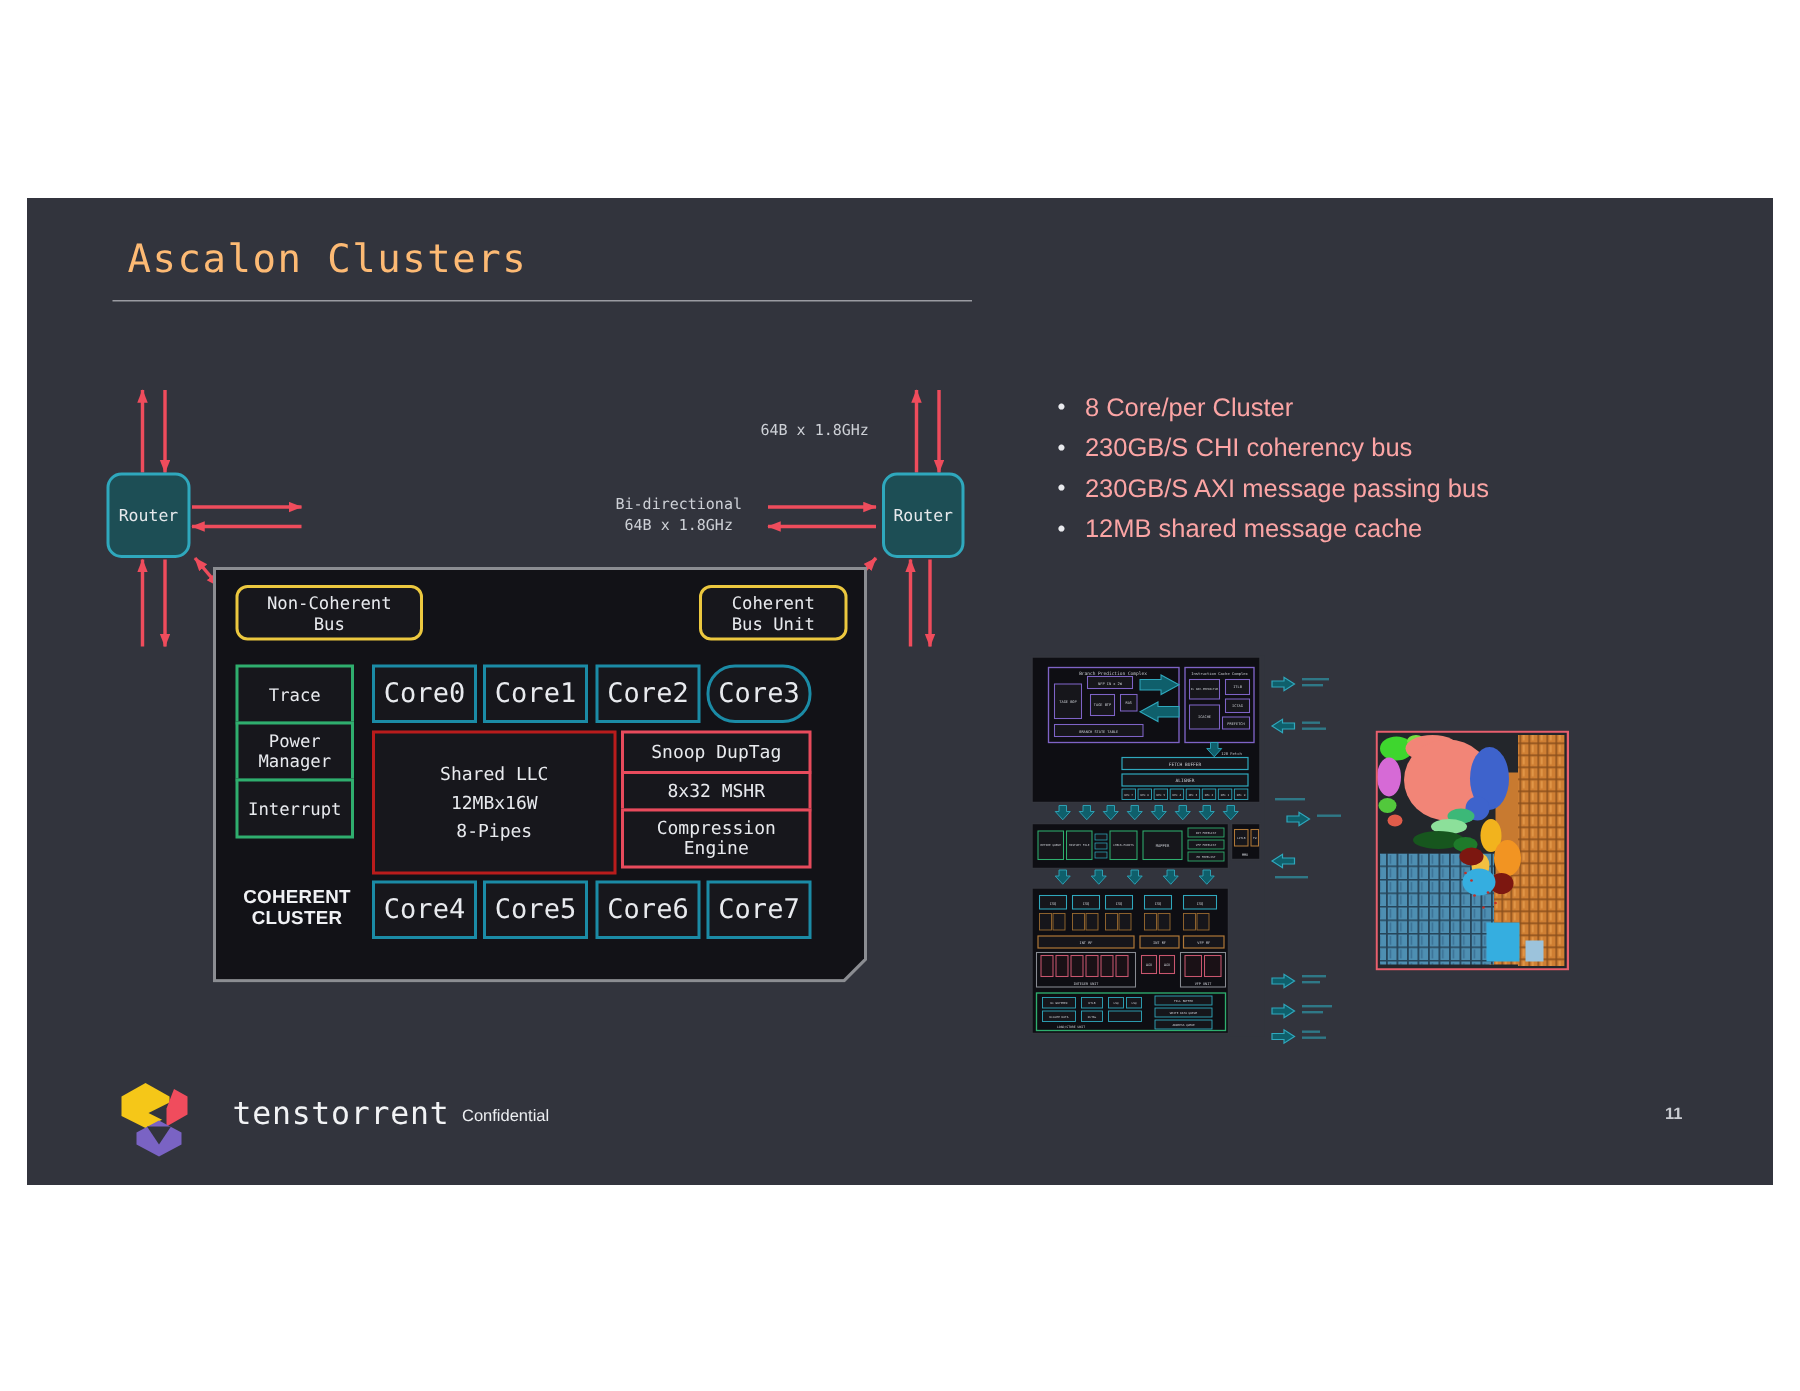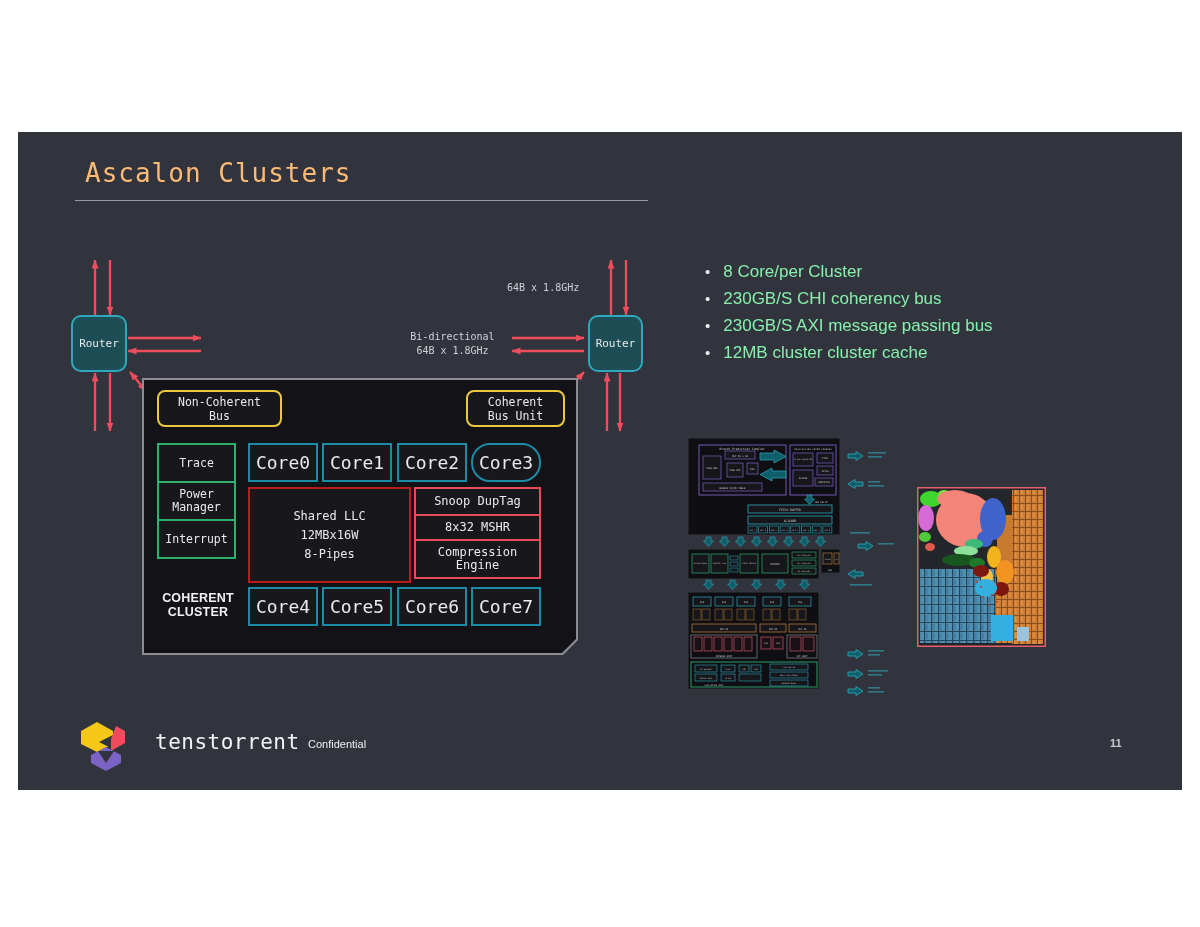--- a/index.html
+++ b/index.html
@@ -24,21 +24,21 @@
   .yellow-blk{border:2px solid #ecc83f;border-radius:8px;font-size:11.5px;line-height:14px;}
   .green-blk{border:2px solid #2fae6e;font-size:11.5px;line-height:13px;}
   .teal-blk{border:2px solid #1b8ba6;font-size:18px;}
   .purple-blk{border:2px solid #b91c1c;font-size:12px;line-height:19px;}
   .red-blk{border:2px solid #e84b5c;font-size:12px;line-height:13px;}
   .cluster-caption{left:8px;top:213px;width:96px;color:#f0f1f4;font-family:"Liberation Sans",sans-serif;
        font-weight:bold;font-size:12.5px;line-height:14px;text-align:center;white-space:pre-line;letter-spacing:0.2px;}
   
   .arch-heading{left:640px;top:96px;font-size:18px;color:#7b80d2;letter-spacing:0.5px;white-space:nowrap;}
   .bullets{left:687px;top:126px;width:430px;font-family:"Liberation Sans",sans-serif;}
-  .bullet-row{color:#86efac;font-size:17px;line-height:27px;display:flex;}
+  .bullet-row{color:#fca5a5;font-size:17px;line-height:27px;display:flex;}
   .bullet-row::before{content:"•";margin-right:13px;font-size:15px;color:#e9eaee;}
   
   .brand-word{left:137px;top:598px;font-size:21px;color:#f2f3f5;letter-spacing:0.5px;}
   .confidential{left:290px;top:606px;font-family:"Liberation Sans",sans-serif;font-size:11px;color:#eceef1;text-align:center;}
   .pagenum{left:1092px;top:605px;font-family:"Liberation Sans",sans-serif;font-weight:bold;font-size:11px;color:#c9cbd1;}
   svg text{font-family:"DejaVu Sans Mono",monospace;fill:#c9ccd2;}
 </style>
 </head>
 <body>
 
@@ -124,21 +124,21 @@
     <div class="blk teal-blk" style="left:329px;top:209px;width:66px;height:35px;">Core7</div>
 
     <div class="abs cluster-caption">COHERENT
 CLUSTER</div>
   </div>
 
   <div class="abs bullets">
     <div class="bullet-row">8 Core/per Cluster</div>
     <div class="bullet-row">230GB/S CHI coherency bus</div>
     <div class="bullet-row">230GB/S AXI message passing bus</div>
-    <div class="bullet-row">12MB cluster cluster cache</div>
+    <div class="bullet-row">12MB shared message cache</div>
   </div>
 
   <svg class="abs" style="left:668px;top:305px;" width="157" height="254" viewBox="0 0 157 254">
     <defs>
       <g id="dar">
           <path d="M0,0 h5 v4 h2.5 l-5,5.5 -5,-5.5 h2.5 z" fill="#0f5f6b" stroke="#2fa8bd" stroke-width="0.6"></path>
         </g>
     </defs>
     <rect x="0" y="0" width="157" height="254" fill="#32343d"></rect>
 

